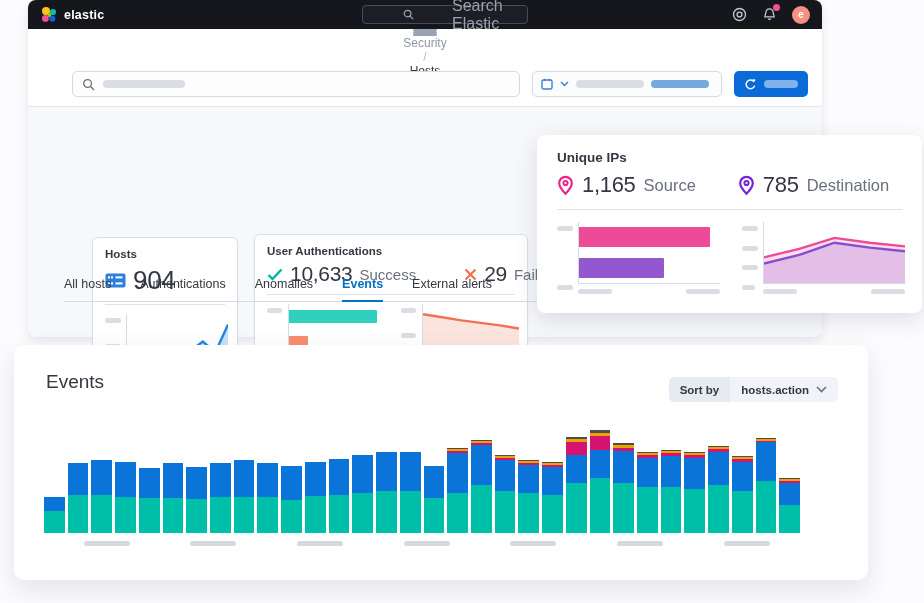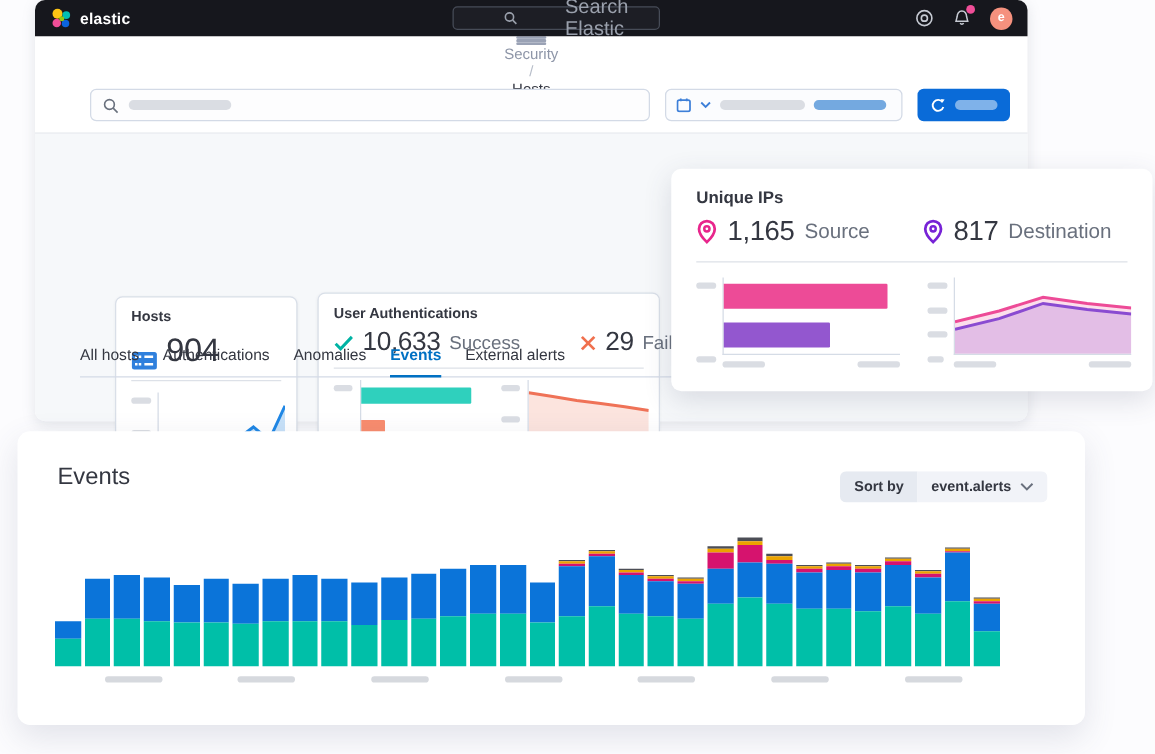--- a/index.html
+++ b/index.html
@@ -65,21 +65,21 @@
     position:absolute; left:0; top:107px; right:0; bottom:0;
     background:#f6f8fa; border-radius:0 0 8px 8px;
   }
 
   
   .card {
     position:absolute; background:#fff; border:1px solid #d9dfe8; border-radius:6px;
     box-shadow:0 1px 2px rgba(120,130,150,.12); padding:10px 12px;
   }
   .card-title { font-size:11.5px; font-weight:600; color:#343741; }
-  .stat-row { display:flex; align-items:flex-end; gap:7px; margin-top:5px; }
+  .stat-row { display:flex; align-items:center; gap:7px; margin-top:5px; }
   .stat-val { font-size:21px; color:#343741; letter-spacing:-.3px; }
   .stat-lbl { font-size:15px; color:#69707d; }
   .card-div { border:none; border-top:1px solid #dde1e8; margin:8px 0 9px; }
   .mini-wrap { display:flex; gap:5px; }
   .ypills { width:16px; display:flex; flex-direction:column; justify-content:space-between; padding:4px 0; }
   .ypills .pill { width:16px; }
   .frame { border-left:1px solid #d5dce6; border-bottom:1px solid #d5dce6; position:relative; }
   .frame svg { position:absolute; left:0; bottom:0; }
   .xpills { display:flex; justify-content:space-between; margin-top:5px; }
 
@@ -98,21 +98,21 @@
   }
   .ips-title { font-size:13.5px; font-weight:600; }
   .ips-val { font-size:22px; }
   .ips-lbl { font-size:16.5px; }
   .ips-stats { display:flex; gap:42px; margin-top:7px; }
   .ips-charts { display:flex; gap:22px; }
 
   
   .tabs {
     position:absolute; left:36px; right:22px; top:170px;
-    display:flex; gap:19px; border-bottom:1px solid #d3dae6;
+    display:flex; gap:29px; border-bottom:1px solid #d3dae6;
   }
   .tab { font-size:12.5px; color:#343741; padding-bottom:9px; cursor:pointer; border-bottom:2px solid transparent; margin-bottom:-1px; }
   .tab.active { color:#0071c3; font-weight:600; border-bottom-color:#0071c3; }
 
   
   .events-panel {
     position:absolute; left:14px; top:345px; width:854px; height:235px;
     background:#fff; border-radius:10px;
     box-shadow:0 10px 26px rgba(70,80,110,.14);
   }
@@ -348,21 +348,21 @@
       <span class="stat-val ips-val">1,165</span>
       <span class="stat-lbl ips-lbl">Source</span>
     </span>
     <span style="display:flex;align-items:center;gap:8px;">
       <span style="display:flex;">
         <svg width="17" height="21" viewBox="0 0 17 21">
             <path d="M8.5 1.8c-3.5 0-6.3 2.8-6.3 6.3 0 4.5 6.3 10.6 6.3 10.6s6.3-6.1 6.3-10.6c0-3.5-2.8-6.3-6.3-6.3z" fill="none" stroke="#7723d6" stroke-width="2.2"></path>
             <circle cx="8.5" cy="8" r="2.1" fill="none" stroke="#7723d6" stroke-width="2"></circle>
           </svg>
       </span>
-      <span class="stat-val ips-val">817</span>
+      <span class="stat-val ips-val">785</span>
       <span class="stat-lbl ips-lbl">Destination</span>
     </span>
   </div>
   <hr class="card-div" style="margin:11px 0 12px;">
   <div class="ips-charts">
     <div class="mini-wrap">
       <div class="ypills">
         <span class="pill sm" style="width:16px;"></span>
           <span class="pill sm" style="width:16px;"></span>
       </div>
@@ -402,21 +402,21 @@
       </div>
     </div>
   </div>
 </div>
 
 <div class="events-panel">
   <div class="events-title">Events</div>
   <div class="sort-group">
     <span class="sort-by">Sort by</span>
     <span class="sort-field">
-      <span>event.alerts</span>
+      <span>hosts.action</span>
       <span style="display:flex;">
         <svg width="11" height="7" viewBox="0 0 11 7">
             <polyline points="1,1 5.5,5.5 10,1" fill="none" stroke="#69707d" stroke-width="1.6"></polyline>
           </svg>
       </span>
     </span>
   </div>
   <div class="events-chart">
       <div class="ebar">
         <div style="height: 22px; background: rgb(0, 191, 168);"></div>

